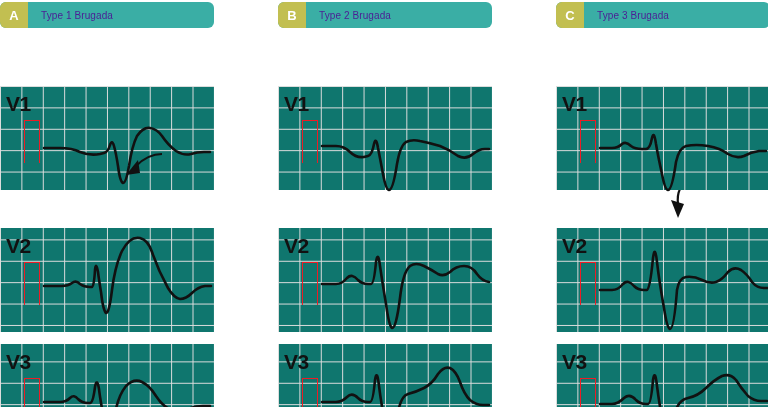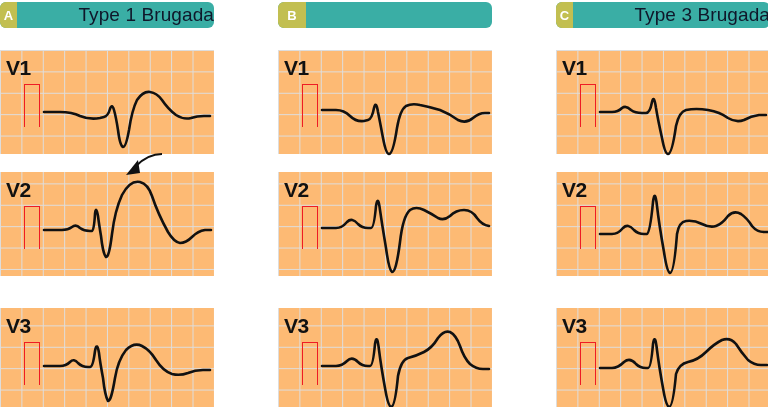--- a/index.html
+++ b/index.html
@@ -50,41 +50,41 @@
     color: #ffffff;
     font-size: 13px;
     font-weight: bold;
     display: flex;
     align-items: center;
     justify-content: center;
     letter-spacing: 0.3px;
   }
   .header-title {
     flex: 1;
-    color: #0f172a;
-    font-size: 19px;
+    color: #4c1d95;
+    font-size: 10px;
     display: flex;
     align-items: center;
     padding-left: 13px;
     letter-spacing: 0.1px;
     white-space: nowrap;
-    margin-left: 48px;
   }
 
   
   .strip {
     position: absolute;
     left: 0;
     width: 214px;
     height: 104px;
-    background: #fdba74;
+    background: #0f766e;
+    margin-top: 36px;
   }
   .panel-c .strip { left: 11px; }
   .strip-1 { top: 50px; }
-  .strip-2 { top: 172px; }
+  .strip-2 { top: 192px; }
   .strip-3 { top: 308px; }
 
   .grid {
     position: absolute;
     inset: 0;
     background-image:
       linear-gradient(to right, #dedede 1px, transparent 1px),
       linear-gradient(to bottom, #dedede 1px, transparent 1px);
     background-size: 21.4px 21.4px;
     background-position: 0 0;
@@ -189,20 +189,21 @@
     <svg class="arrow arrow-a" viewBox="0 0 46 42">
       <path d="M44,4 Q30,4 18,16"></path>
       <polygon points="20,10 8,25 22,23"></polygon>
     </svg>
   </div>
 
   <div class="panel panel-b">
 
     <div class="header">
       <div class="badge">B</div>
+      <div class="header-title">Type 2 Brugada</div>
     </div>
 
     <div class="strip strip-1">
       <div class="grid"></div>
       <div class="lead-label">V1</div>
       <div class="cal"></div>
       <svg class="wave" viewBox="0 0 214 104" preserveAspectRatio="none">
         <path d="M44,60 L58,60 Q66,60 72,66 Q78,72 86,71 L90,70 Q94,69 96,58 Q98,50 100,62 Q102,72 105,88 Q108,104 111,104 Q115,104 119,78 Q122,60 128,56 Q134,53 142,55 Q152,57 162,60 Q172,64 180,70 Q188,74 195,68 Q201,63 207,63 L211,63"></path>
       </svg>
     </div>

